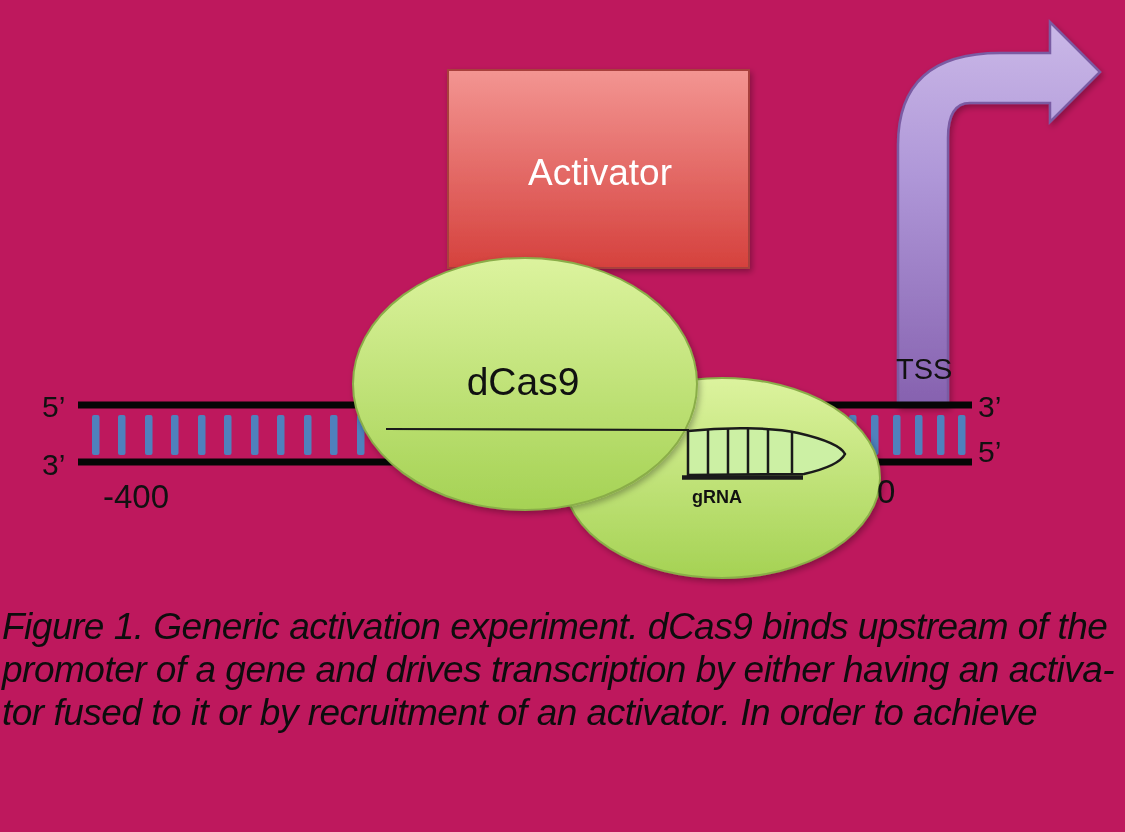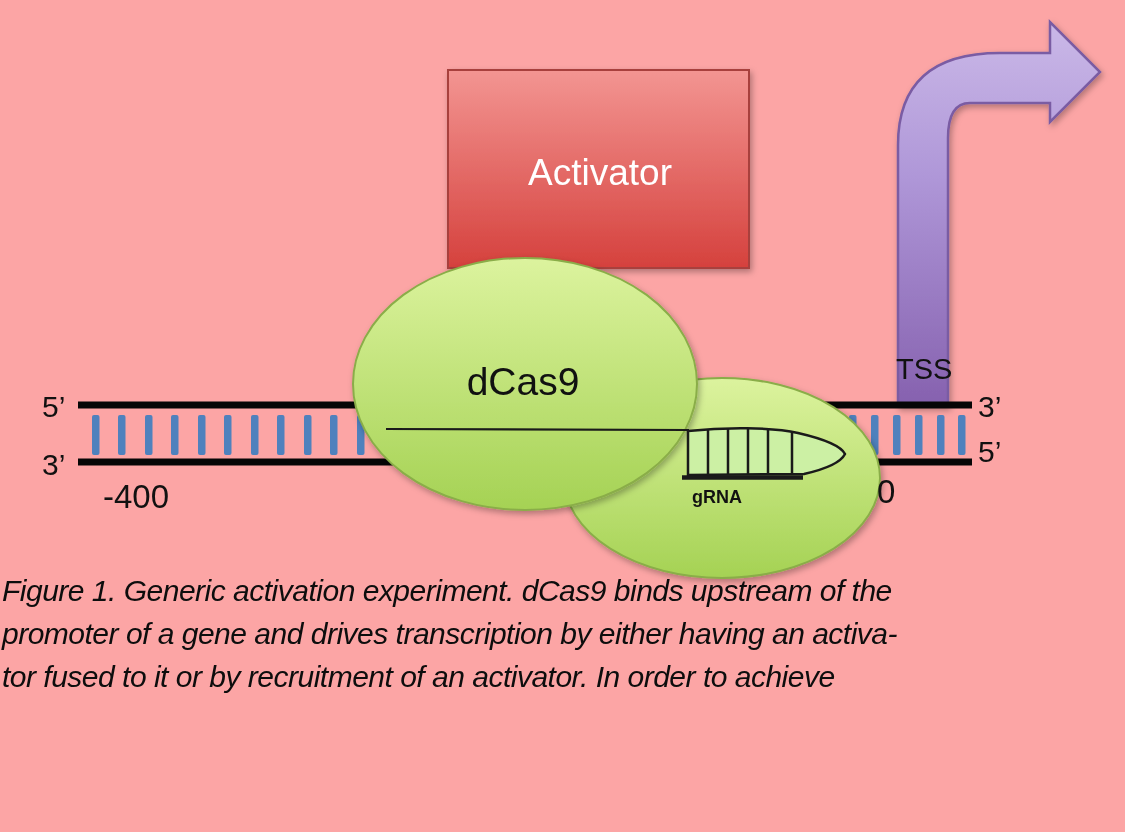--- a/index.html
+++ b/index.html
@@ -8,34 +8,34 @@
     background: #ffffff;
     width: 1125px;
     height: 832px;
     overflow: hidden;
     font-family: "Liberation Sans", "DejaVu Sans", sans-serif;
   }
   .page {
     position: relative;
     width: 1125px;
     height: 832px;
-    background: #fca5a5;
+    background: #be185d;
   }
   .diagram {
     position: absolute;
     top: 0;
     left: 0;
   }
   .caption {
     position: absolute;
     left: 2px;
-    top: 569px;
+    top: 605px;
     width: 1123px;
     font-style: italic;
-    font-size: 30px;
+    font-size: 37px;
     line-height: 43px;
     letter-spacing: -0.5px;
     color: #0d0d0d;
     white-space: nowrap;
   }
   .diagram-label {
     font-family: "Liberation Sans", "DejaVu Sans", sans-serif;
   }
 </style>
 </head>

